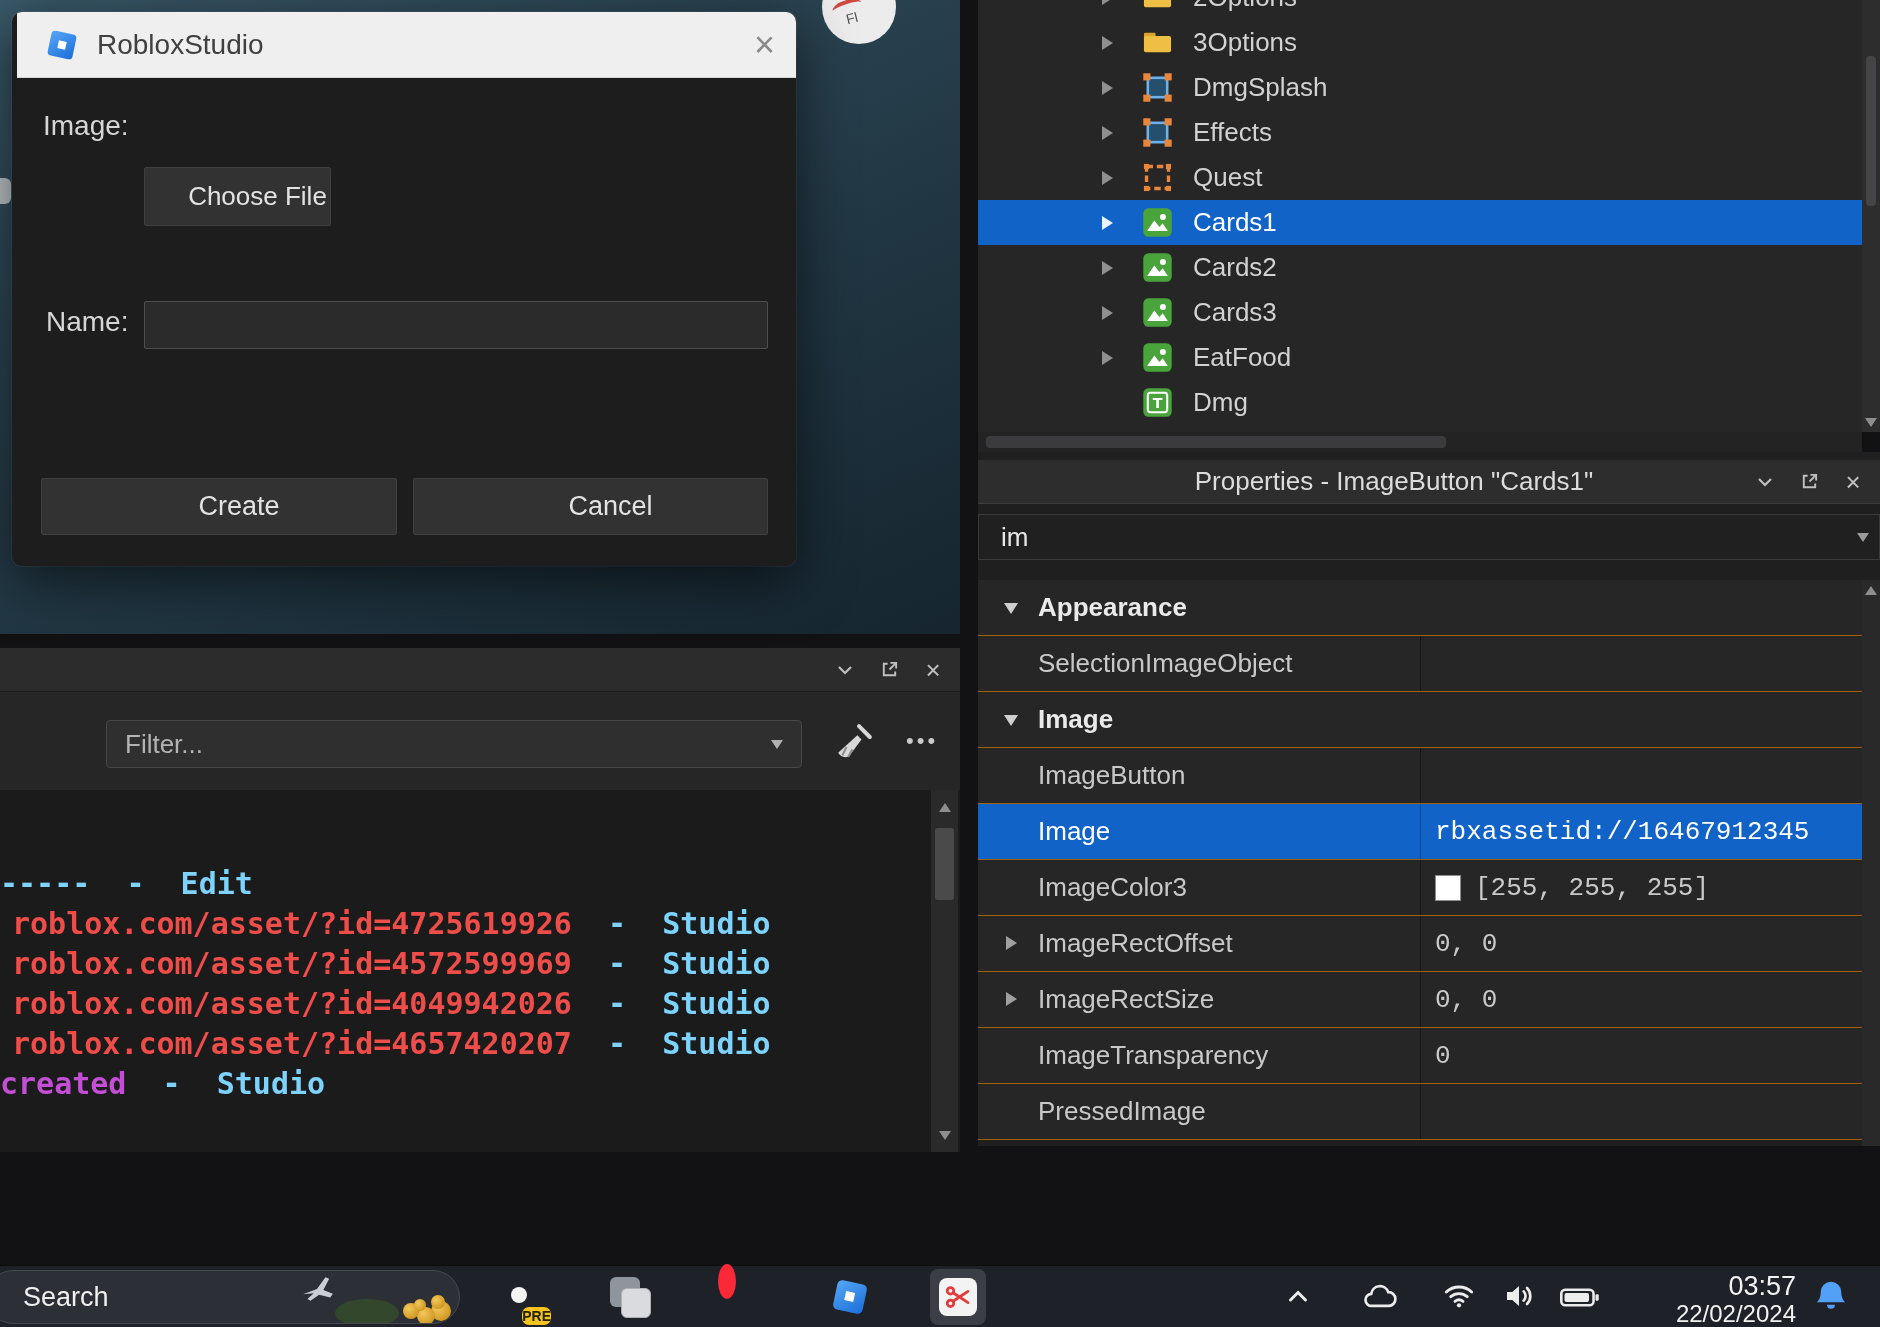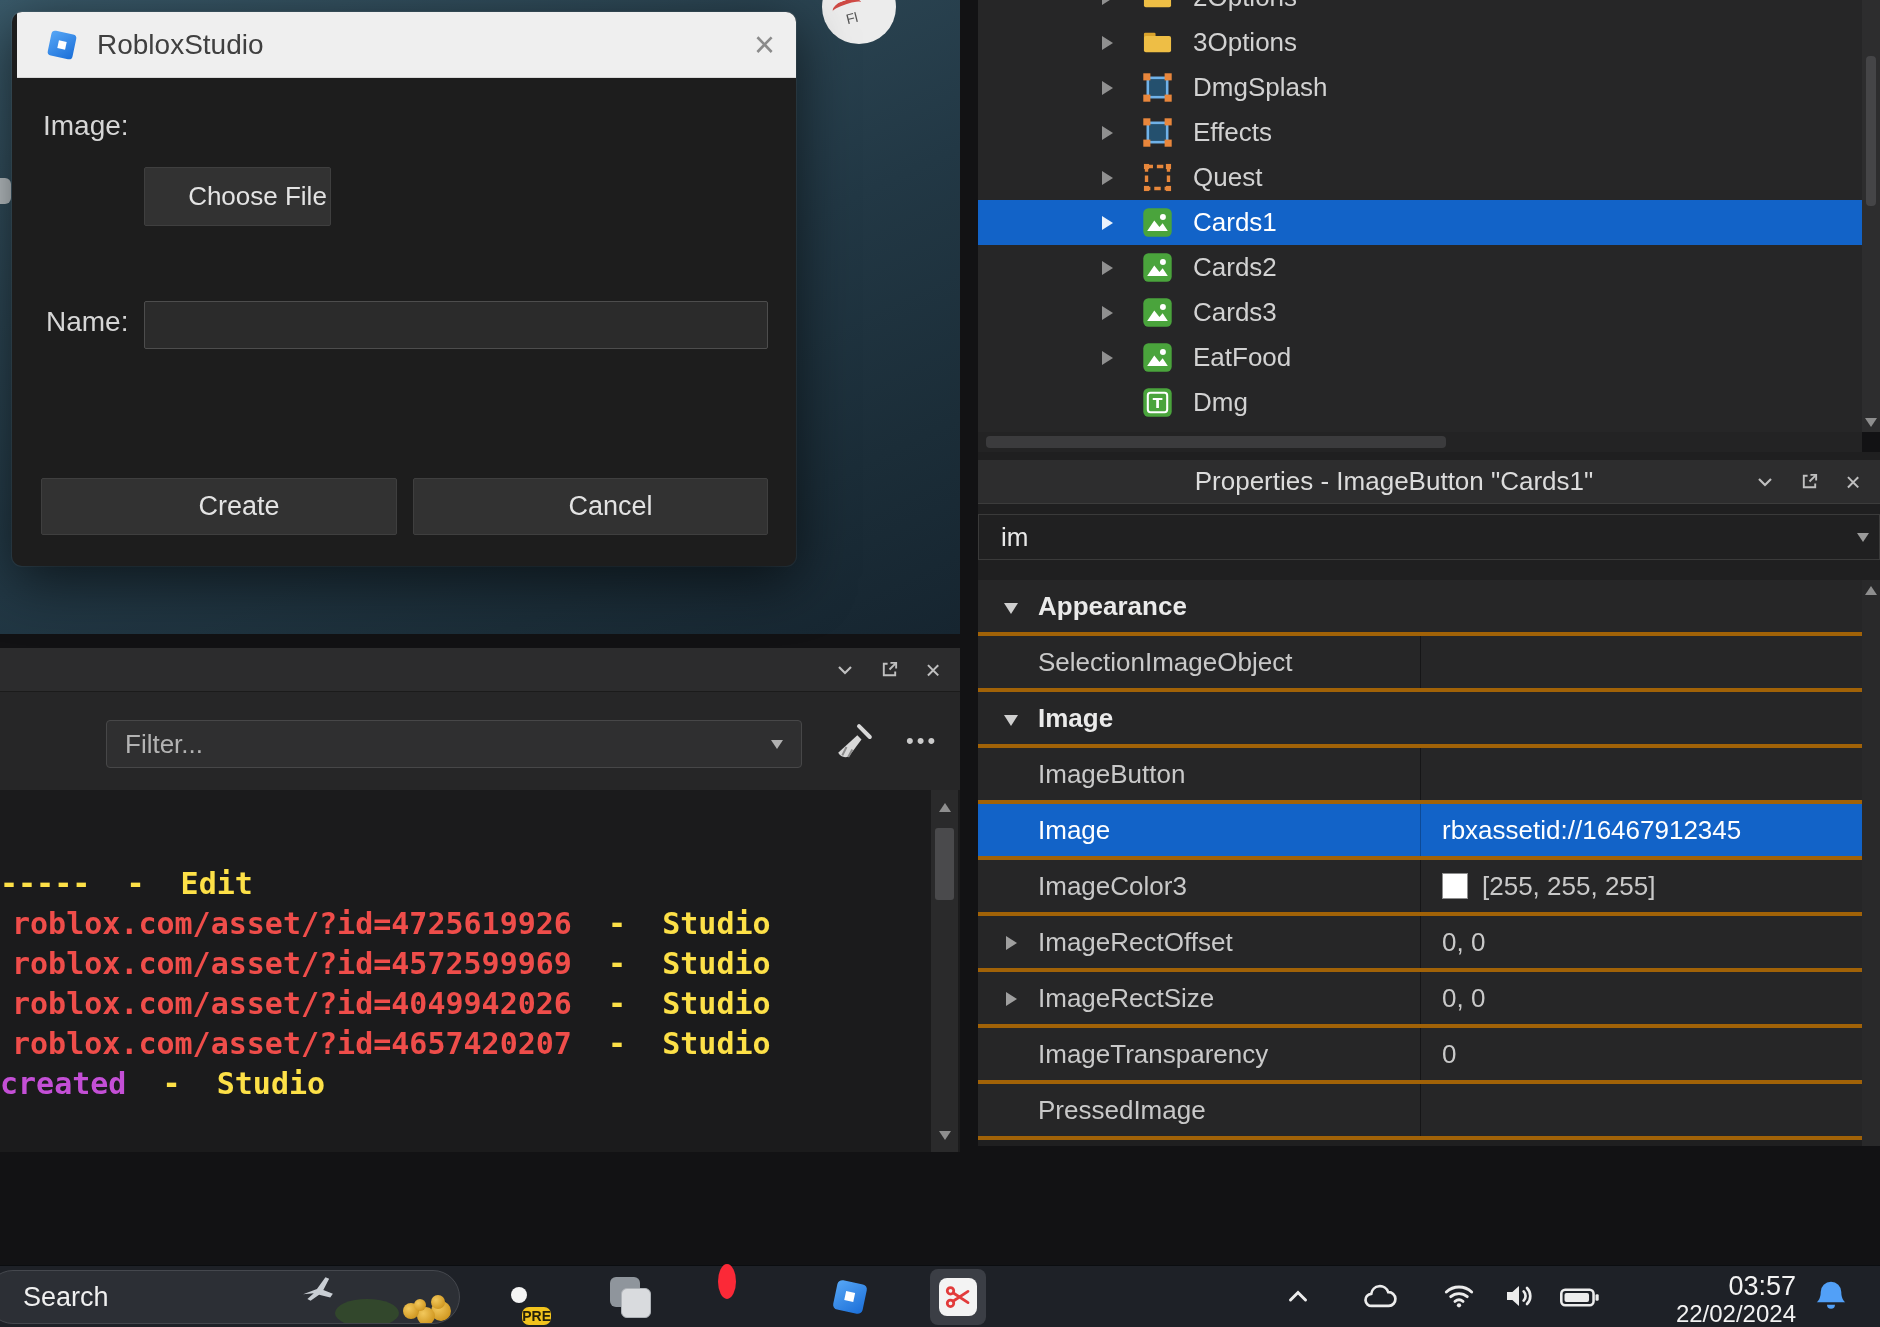--- a/index.html
+++ b/index.html
@@ -78,27 +78,27 @@
   .props-title{ flex:1; text-align:center; font-size:26px; color:#dcdcdc; padding-left:56px; white-space:nowrap; }
   .panel-icons{ display:flex; align-items:center; gap:22px; padding-right:16px; }
   .icon-btn{ width:22px; height:22px; display:inline-flex; align-items:center; justify-content:center; color:#c0c0c0; font-size:26px; line-height:1; }
   .props-search{
     position:absolute; left:978px; top:514px; width:902px; height:46px; background:#202021;
     border:1px solid #3a3a3a; display:flex; align-items:center; padding:0 10px 0 22px;
   }
   .props-search-text{ font-size:26px; color:#e8e8e8; }
   .props-search .tri-s{ margin-left:auto; border-top-color:#9a9a9a; }
   .props-rows{ position:absolute; left:978px; top:580px; width:884px; }
-  .prow{ position:relative; height:56px; border-bottom:4px solid #a16207; background:#262627; display:flex; }
+  .prow{ position:relative; height:56px; border-bottom:1px solid #a16207; background:#262627; display:flex; }
   .prow.selected{ background:#1263c8; }
   .prow .tri-sd{ position:absolute; left:26px; top:23px; width:0; height:0; border-top:11px solid #cfcfcf; border-left:7px solid transparent; border-right:7px solid transparent; }
   .prow .tri-ed{ position:absolute; left:28px; top:20px; width:0; height:0; border-left:11px solid #9f9f9f; border-top:7px solid transparent; border-bottom:7px solid transparent; }
   .sec-label{ margin-left:60px; align-self:center; font-size:26px; font-weight:bold; color:#eaeaea; }
   .pname{ width:442px; display:flex; align-items:center; padding-left:60px; font-size:26px; color:#c9c9c9; }
-  .pval{ flex:1; display:flex; align-items:center; padding-left:21px; font-size:26px; color:#c9c9c9; border-left:1px solid rgba(0,0,0,.4); }
+  .pval{ flex:1; display:flex; align-items:center; padding-left:14px; font-size:26px; color:#c9c9c9; border-left:1px solid rgba(0,0,0,.4);font-family:Liberation Mono, monospace; }
   .prow.selected .pname, .prow.selected .pval{ color:#fff; }
   .prow.selected .pval{ border-left-color:rgba(0,0,0,.25); }
   .swatch{ width:26px; height:26px; background:#fff; border:1px solid #8d8d8d; margin-right:14px; flex:none; }
   .props-vscroll{ position:absolute; left:1862px; top:580px; width:18px; height:566px; background:#29292a; }
   .props-vscroll .tri-n{ position:absolute; left:3px; top:6px; }
 
   
   .out-header{
     position:absolute; left:0; top:648px; width:960px; height:44px; background:#2c2c2d;
     border-bottom:1px solid #1b1b1b; display:flex; align-items:center; justify-content:flex-end;
@@ -108,21 +108,21 @@
     position:absolute; left:106px; top:28px; width:696px; height:48px; background:#2f2f30;
     border:1px solid #474748; border-radius:4px; display:flex; align-items:center; padding:0 18px;
   }
   .filter-text{ font-size:26px; color:#b3b3b3; }
   .filter-box .tri-s{ margin-left:auto; border-top-color:#b0b0b0; }
   .broom-btn{ position:absolute; left:834px; top:30px; width:40px; height:40px; }
   .more-btn{ position:absolute; left:906px; top:36px; font-size:22px; letter-spacing:3px; color:#cacaca; }
   .out-content{ position:absolute; left:0; top:790px; width:960px; height:362px; background:#1b1b1c; overflow:hidden; }
   .out-lines{ padding-top:74px; }
   .out-line{ white-space:pre; font-family:"DejaVu Sans Mono", monospace; font-weight:bold; font-size:30px; line-height:40px; }
-  .seg.plain{ color:#fde047; }
+  .seg.plain{ color:#7dd3fc; }
   .seg.error{ color:#ef4d4a;margin-left:12px; }
   .seg.command{ color:#c44fd6; }
   .out-vscroll{ position:absolute; left:931px; top:790px; width:27px; height:362px; background:#2a2a2b; }
   .out-vscroll .cap{ position:absolute; left:0; width:27px; height:30px; display:flex; align-items:center; justify-content:center; }
   .out-vscroll .cap.top{ top:2px; } .out-vscroll .cap.bottom{ bottom:2px; }
   .out-vscroll .thumb{ position:absolute; left:4px; top:38px; width:19px; height:72px; background:#4a4a4c; border-radius:3px; }
 
   
   .taskbar{ position:absolute; left:0; top:1265px; width:1880px; height:62px; background:#1e2127; border-top:1px solid #0b0d10; }
   .tb-search{

